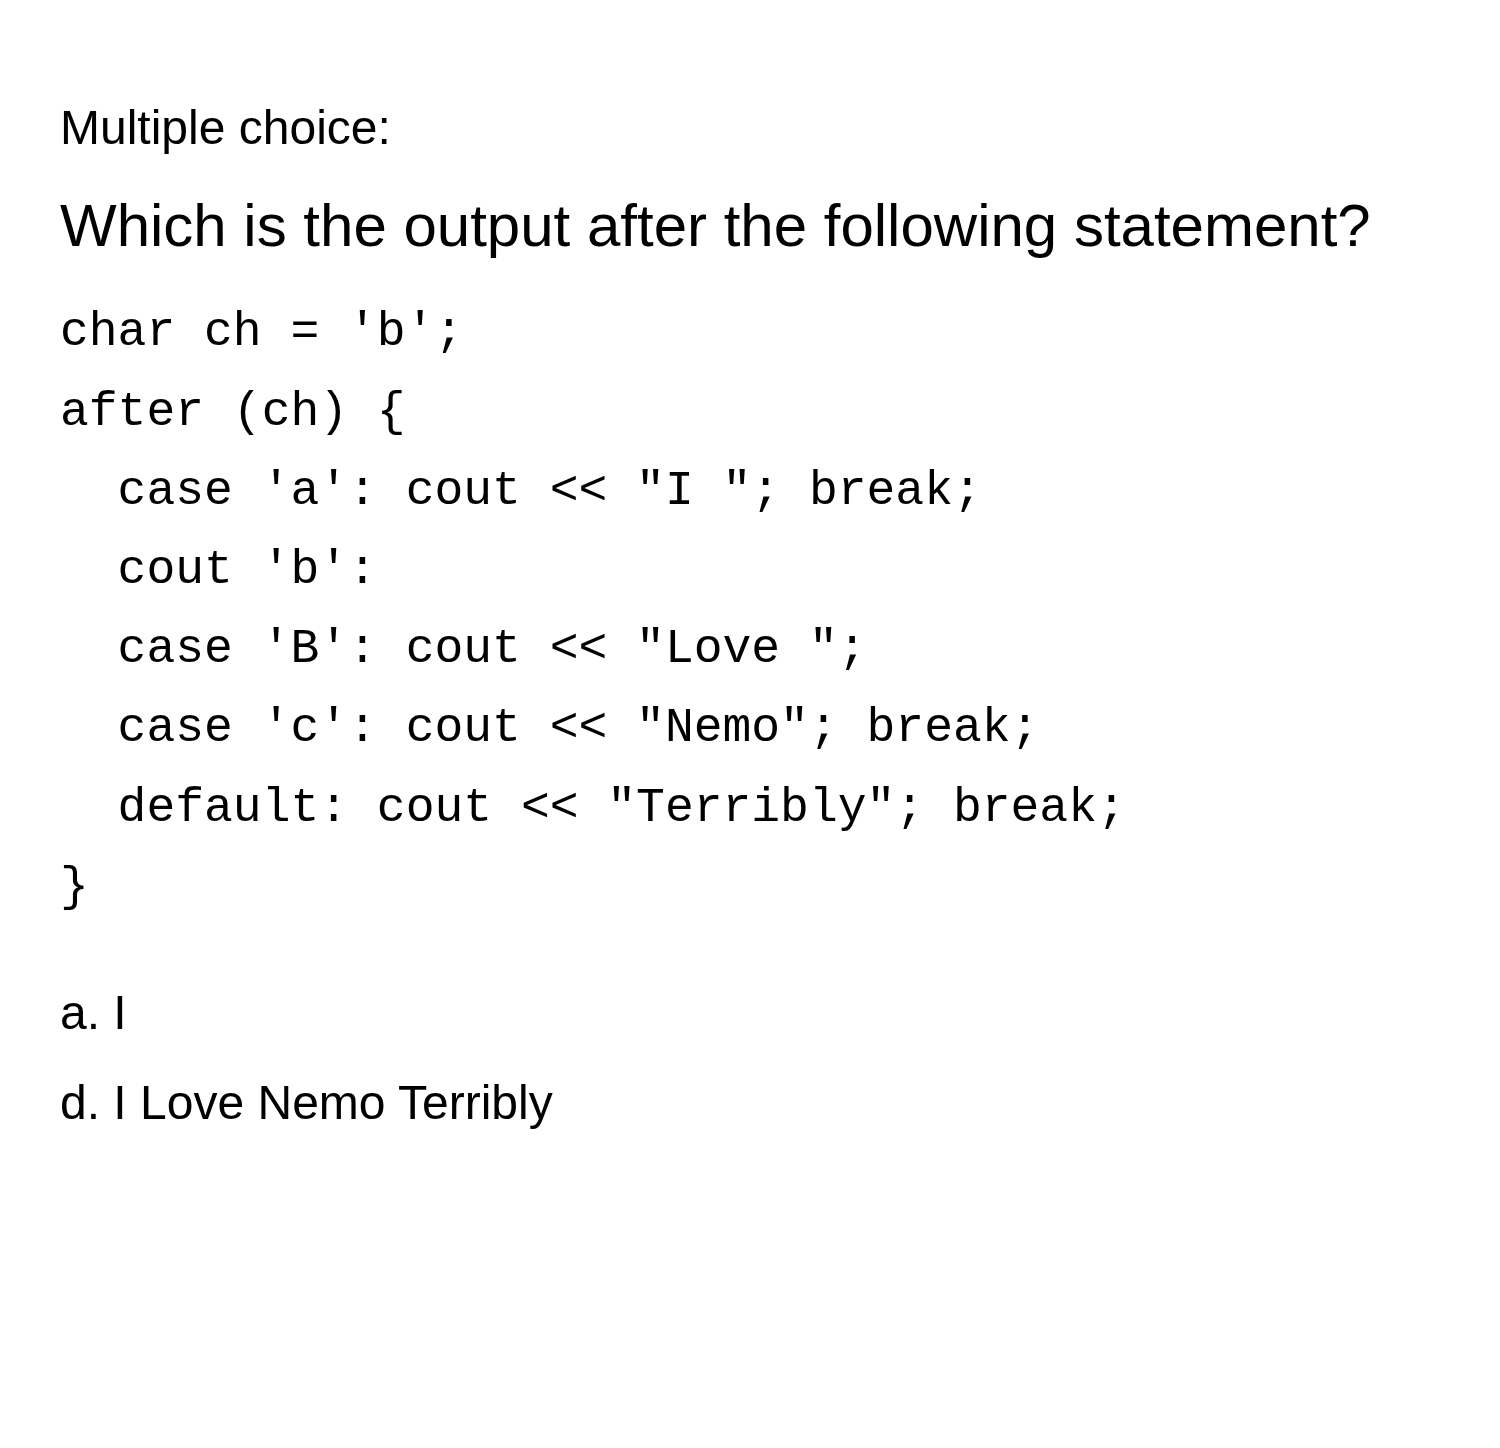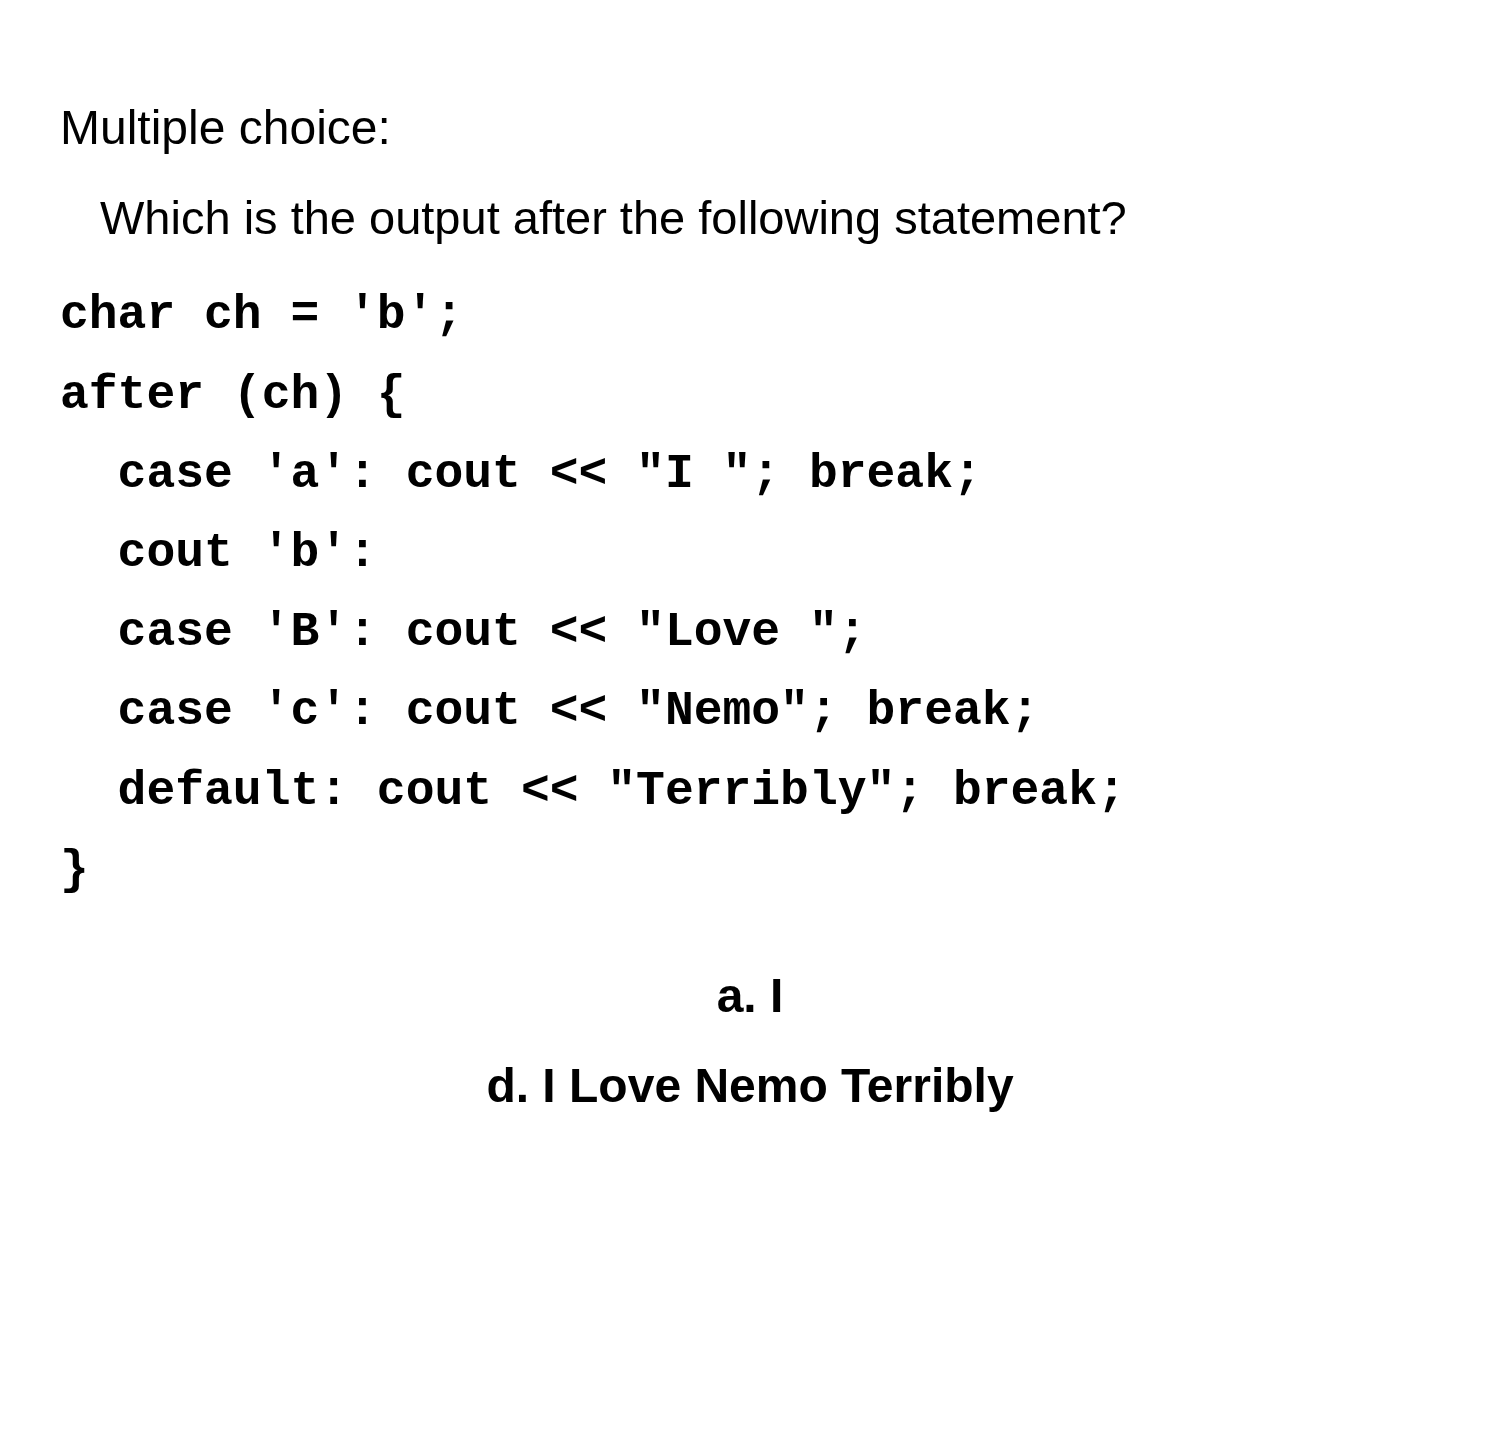--- a/index.html
+++ b/index.html
@@ -1,55 +1,52 @@
 <!DOCTYPE html>
 <html><head>
   <meta charset="utf-8">
   <style>
     * {
       margin: 0;
       padding: 0;
       box-sizing: border-box;
-      font-weight: bold;
     }
     body {
       width: 1500px;
       height: 1448px;
       background: #ffffff;
       font-family: -apple-system, BlinkMacSystemFont, "Segoe UI", Helvetica, Arial, sans-serif;
       padding: 80px 60px;
       color: #000000;
     }
     .heading {
       font-size: 48px;
       font-weight: 400;
       margin-bottom: 28px;
       line-height: 1.3;
       margin-top: 17px;
     }
     .question {
-      font-size: 47px;
+      font-size: 60px;
       font-weight: 400;
       margin-bottom: 28px;
       line-height: 1.3;
-      margin-left: 40px;
     }
     .code-block {
       font-family: "Courier New", Courier, monospace;
       font-size: 48px;
       font-weight: 400;
       line-height: 1.65;
       margin-bottom: 50px;
       white-space: pre;
     }
     .options {
       font-size: 48px;
       font-weight: 400;
       line-height: 1.5;
-      text-align: center;
     }
     .option {
       margin-bottom: 18px;
     }
   </style>
 </head>
 <body>
 
 <div class="heading">Multiple choice:</div>
 <div class="question">Which is the output after the following statement?</div>

